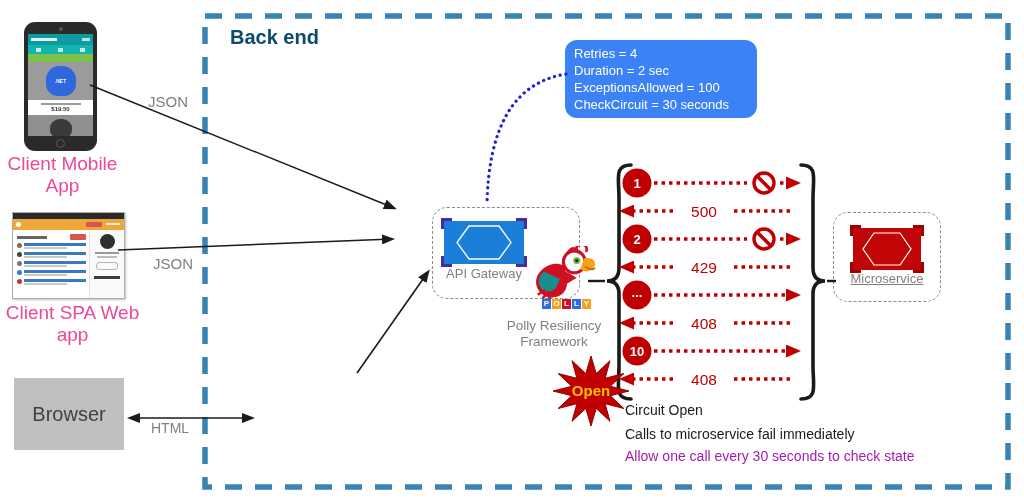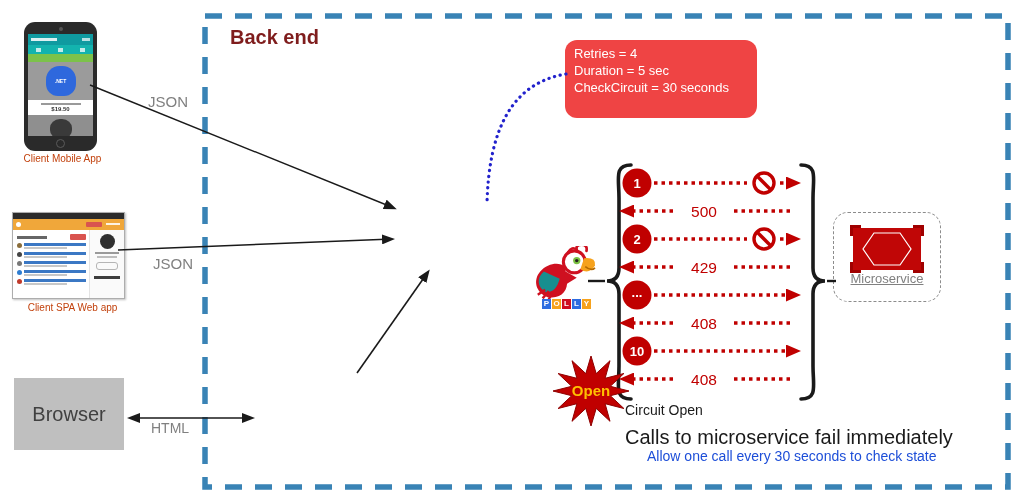--- a/index.html
+++ b/index.html
@@ -3,38 +3,38 @@
 <meta charset="utf-8">
 <style>
   html,body{margin:0;padding:0;background:#ffffff;}
   .stage{position:relative;width:1024px;height:502px;background:#fff;overflow:hidden;
          font-family:"Liberation Sans",sans-serif;}
   .abs{position:absolute;}
   .overlay{position:absolute;left:0;top:0;pointer-events:none;}
   .overlay text{font-family:"Liberation Sans",sans-serif;}
 
   .gray-lbl{color:#7f7f7f;font-size:13.5px;text-align:center;}
-  .client-lbl{color:#c2410c;font-size:10px;text-align:center;}
+  .client-lbl{color:#ec4899;font-size:19px;text-align:center;}
   .proto-lbl{color:#808080;font-size:15px;}
 
-  .backend-title{color:#7f1d1d;font-size:20px;font-weight:700;}
+  .backend-title{color:#0c4a6e;font-size:20px;font-weight:700;}
 
   
   .svc-box{position:absolute;border:1.6px dashed #8c8c8c;border-radius:15px;background:transparent;}
   .svc-icon{position:absolute;}
   .svc-icon svg{display:block;}
   .cnr{position:absolute;width:8px;height:8px;}
   .cnr.tl{left:-3px;top:-3px;border-left:3px solid var(--c);border-top:3px solid var(--c);}
   .cnr.tr{right:-3px;top:-3px;border-right:3px solid var(--c);border-top:3px solid var(--c);}
   .cnr.bl{left:-3px;bottom:-3px;border-left:3px solid var(--c);border-bottom:3px solid var(--c);}
   .cnr.br{right:-3px;bottom:-3px;border-right:3px solid var(--c);border-bottom:3px solid var(--c);}
   .svc-lbl{position:absolute;color:#808080;font-size:13px;text-align:center;}
 
   
-  .config{position:absolute;left:565px;top:40px;width:192px;height:78px;background:#ef4444;
+  .config{position:absolute;left:565px;top:40px;width:192px;height:78px;background:#3b82f6;
           border-radius:12px;color:#fff;font-size:13px;line-height:17px;padding:5px 9px;
           box-sizing:border-box;}
   .config-caption{position:absolute;left:565px;top:121px;width:192px;}
 
   
   .browser{position:absolute;left:14px;top:378px;width:110px;height:72px;background:#bfbfbf;
            display:flex;align-items:center;justify-content:center;color:#404040;font-size:20px;}
 
   
   .phone{position:absolute;left:24px;top:22px;width:73px;height:129px;background:#2a2a2a;
@@ -190,37 +190,50 @@
 
   <div class="abs proto-lbl" style="left:148px;top:93px;">JSON</div>
   <div class="abs proto-lbl" style="left:153px;top:255px;">JSON</div>
   <div class="abs proto-lbl" style="left:151px;top:420px;font-size:14px;">HTML</div>
 
   <div class="browser">
     <span>Browser</span>
   </div>
 
 
+  <div class="svc-box" style="left:432px;top:207px;width:146px;height:90px;">
+    <div class="svc-icon" style="left:11px;top:13px;width:80px;height:43px;background:#1b7fd9;--c:#4b2a9e;">
+      <span class="cnr tl"></span>
+        <span class="cnr tr"></span>
+        <span class="cnr bl"></span>
+        <span class="cnr br"></span>
+      <svg width="80" height="43" viewBox="0 0 80 43">
+        <polygon points="25,5 55,5 67,21.5 55,38 25,38 13,21.5" fill="none" stroke="#ffffff" stroke-width="1.3"></polygon>
+      </svg>
+    </div>
+    <div class="svc-lbl" style="left:-5px;top:58px;width:112px;">API Gateway</div>
+  </div>
 
   <div class="svc-box" style="left:833px;top:212px;width:106px;height:88px;">
     <div class="svc-icon" style="left:19px;top:15px;width:68px;height:42px;background:#c00606;--c:#a00000;">
       <span class="cnr tl"></span>
         <span class="cnr tr"></span>
         <span class="cnr bl"></span>
         <span class="cnr br"></span>
       <svg width="68" height="42" viewBox="0 0 68 42">
         <polygon points="21,5 47,5 58,21 47,37 21,37 10,21" fill="none" stroke="#ffffff" stroke-width="1.2"></polygon>
       </svg>
     </div>
     <div class="svc-lbl" style="left:0;top:58px;width:106px;text-decoration:underline;">Microservice</div>
   </div>
 
   <div class="config">
     <div>Retries = 4</div>
-    <div>Duration = 5 sec</div>
+    <div>Duration = 2 sec</div>
+    <div>ExceptionsAllowed = 100</div>
     <div>CheckCircuit = 30 seconds</div>
   </div>
 
   <div class="abs" style="left:529px;top:246px;">
     <svg width="76" height="56" viewBox="0 0 60 46">
       <path d="M14,42 C4,38 2,28 8,21 C14,14 24,13 28,17 L30,28 C31,37 25,44 14,42 z" fill="#cf1020"></path>
       <path d="M13,38 C5,34 5,26 11,21 L24,27 C22,34 19,38 13,38 z" fill="#178f8f"></path>
       <path d="M6,40 l6,-4 M10,43 l5,-6 M15,44 l3,-6" stroke="#cf1020" stroke-width="2" fill="none"></path>
       <circle cx="36" cy="13" r="9" fill="#ffffff" stroke="#cf1020" stroke-width="2.5"></circle>
       <path d="M31,5 q3,-5 7,-2 q-1,-4 4,-4 q5,0 4,5" fill="none" stroke="#cf1020" stroke-width="2.2" stroke-linecap="round"></path>
@@ -231,24 +244,25 @@
       <path d="M27,20 L38,26 L30,31 z" fill="#cf1020"></path>
     </svg>
   </div>
   <div class="polly-word">
     <b style="background:#2d6ce0;">P</b>
     <b style="background:#f6a21d;">O</b>
     <b style="background:#cf1020;">L</b>
     <b style="background:#2d6ce0;">L</b>
     <b style="background:#f6a21d;">Y</b>
   </div>
+  <div class="abs gray-lbl" style="left:498px;top:318px;width:112px;line-height:16px;">Polly Resiliency Framework</div>
 
   <div class="abs" style="left:625px;top:402px;font-size:14px;color:#1a1a1a;">Circuit Open</div>
-  <div class="abs" style="left:625px;top:426px;font-size:20px;color:#1a1a1a;">Calls to microservice fail immediately</div>
-  <div class="abs" style="left:625px;top:448px;font-size:14px;color:#1d4ed8;margin-left:22px;">Allow one call every 30 seconds to check state</div>
+  <div class="abs" style="left:625px;top:426px;font-size:14px;color:#1a1a1a;">Calls to microservice fail immediately</div>
+  <div class="abs" style="left:625px;top:448px;font-size:14px;color:#a21caf;">Allow one call every 30 seconds to check state</div>
 
   <svg class="overlay" width="1024" height="502" viewBox="0 0 1024 502">
     <defs>
       <marker id="mb" markerUnits="userSpaceOnUse" markerWidth="13" markerHeight="10" refX="10" refY="5" orient="auto-start-reverse">
         <path d="M0,0 L13,5 L0,10 Z" fill="#1a1a1a"></path>
       </marker>
       <marker id="mr" markerUnits="userSpaceOnUse" markerWidth="15" markerHeight="13" refX="2" refY="6.5" orient="auto-start-reverse">
         <path d="M0,0 L15,6.5 L0,13 Z" fill="#c00000"></path>
       </marker>
     </defs>

